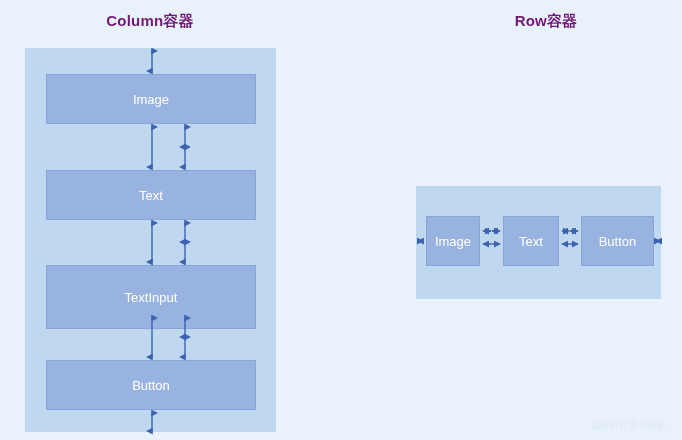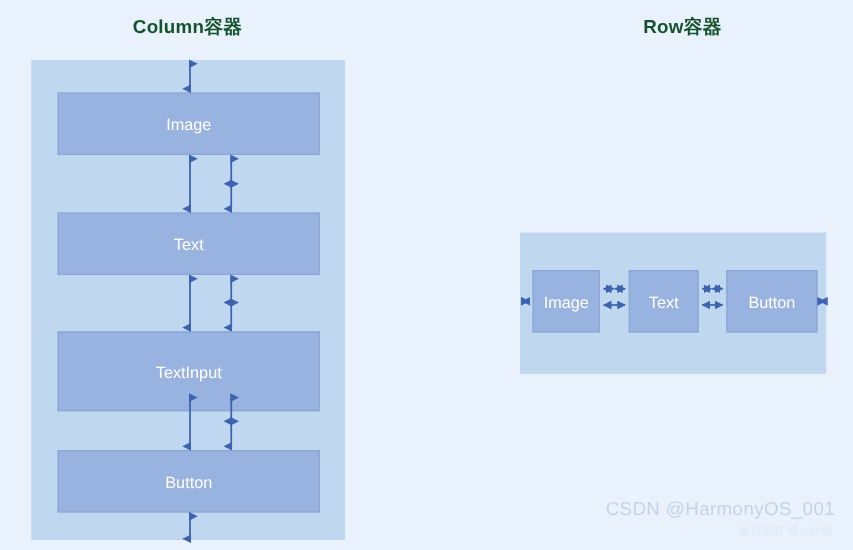--- a/index.html
+++ b/index.html
@@ -19,21 +19,21 @@
     left: 0; top: 0;
     width: 682px;
     height: 440px;
   }
 
   
   .panel-title {
     position: absolute;
     font-size: 15px;
     font-weight: bold;
-    color: #14532d;
+    color: #701a75;
     letter-spacing: 0.2px;
     white-space: nowrap;
     text-align: center;
   }
   #column-title { left: 0; top: 12px; width: 300px; }
   #row-title    { left: 396px; top: 12px; width: 300px; }
 
   
   .container-box {
     position: absolute;
@@ -162,16 +162,15 @@
       <line x1="492" y1="231" x2="500" y2="231" marker-start="url(#ah-left)" marker-end="url(#ah-right)"></line>
 
       <line x1="562" y1="244" x2="578" y2="244" marker-start="url(#ah-left)" marker-end="url(#ah-right)"></line>
       <line x1="562" y1="231" x2="569" y2="231" marker-start="url(#ah-left)" marker-end="url(#ah-right)"></line>
       <line x1="570" y1="231" x2="578" y2="231" marker-start="url(#ah-left)" marker-end="url(#ah-right)"></line>
 
       <line x1="656" y1="241" x2="660" y2="241" marker-start="url(#ah-left)" marker-end="url(#ah-right)"></line>
     </g>
   </svg>
 
-  <div id="watermark">CSDN @HarmonyOS_001</div>
   <div id="watermark-sub">版权所有 禁止转载</div>
 
 </div>
 
 </body></html>

